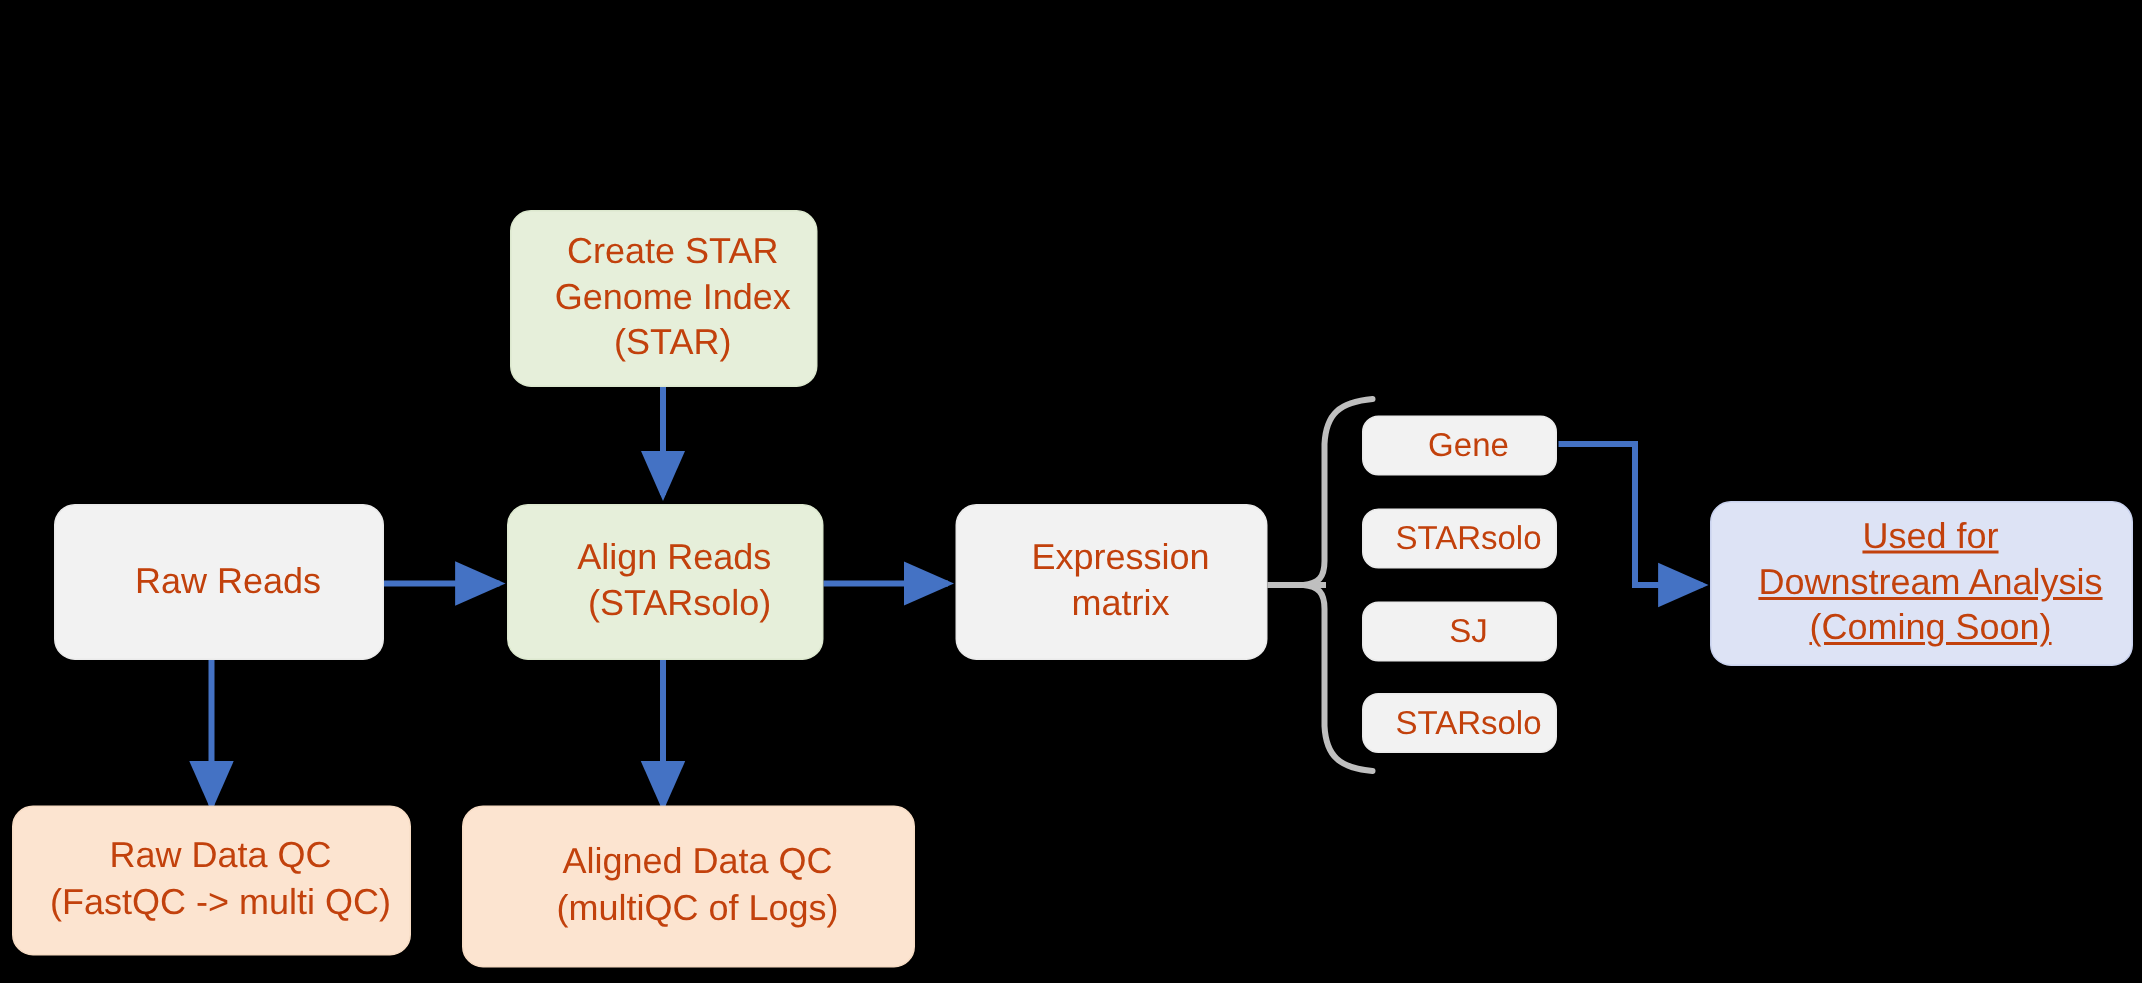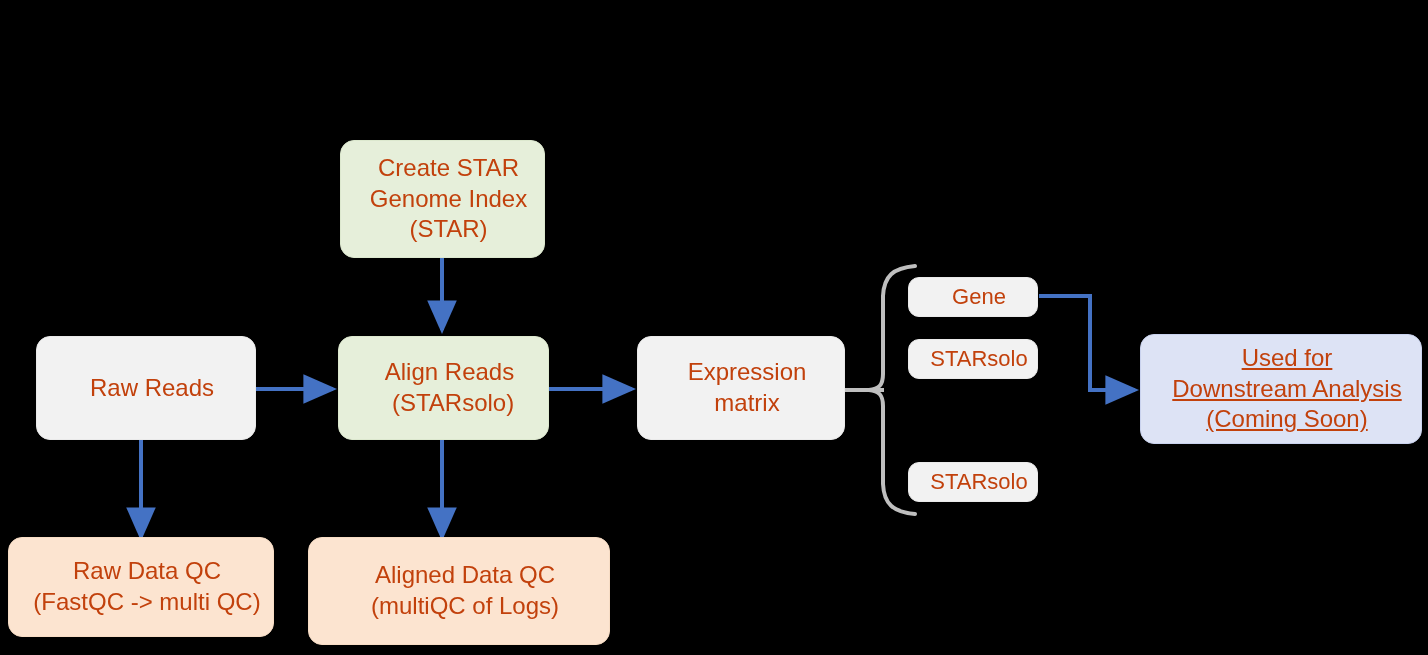--- a/index.html
+++ b/index.html
@@ -111,20 +111,21 @@
   <div class="node node-main node-peach" style="left:8px; top:537px; width:266px; height:100px;">Raw Data QC
 (FastQC -&gt; multi QC)</div>
 
   <div class="node node-main node-peach" style="left:308px; top:537px; width:302px; height:108px;">Aligned Data QC
 (multiQC of Logs)</div>
 
   <div class="node node-chip" style="left:908px; top:277px; width:130px; height:40px;">Gene</div>
 
   <div class="node node-chip" style="left:908px; top:339px; width:130px; height:40px;">STARsolo</div>
 
+  <div class="node node-chip" style="left:908px; top:401px; width:130px; height:40px;">SJ</div>
 
   <div class="node node-chip" style="left:908px; top:462px; width:130px; height:40px;">STARsolo</div>
 
   <div class="node node-main node-blue" style="left:1140px; top:334px; width:282px; height:110px;">Used for
 Downstream Analysis
 (Coming Soon)</div>
 
 </div>
 
 </body></html>

